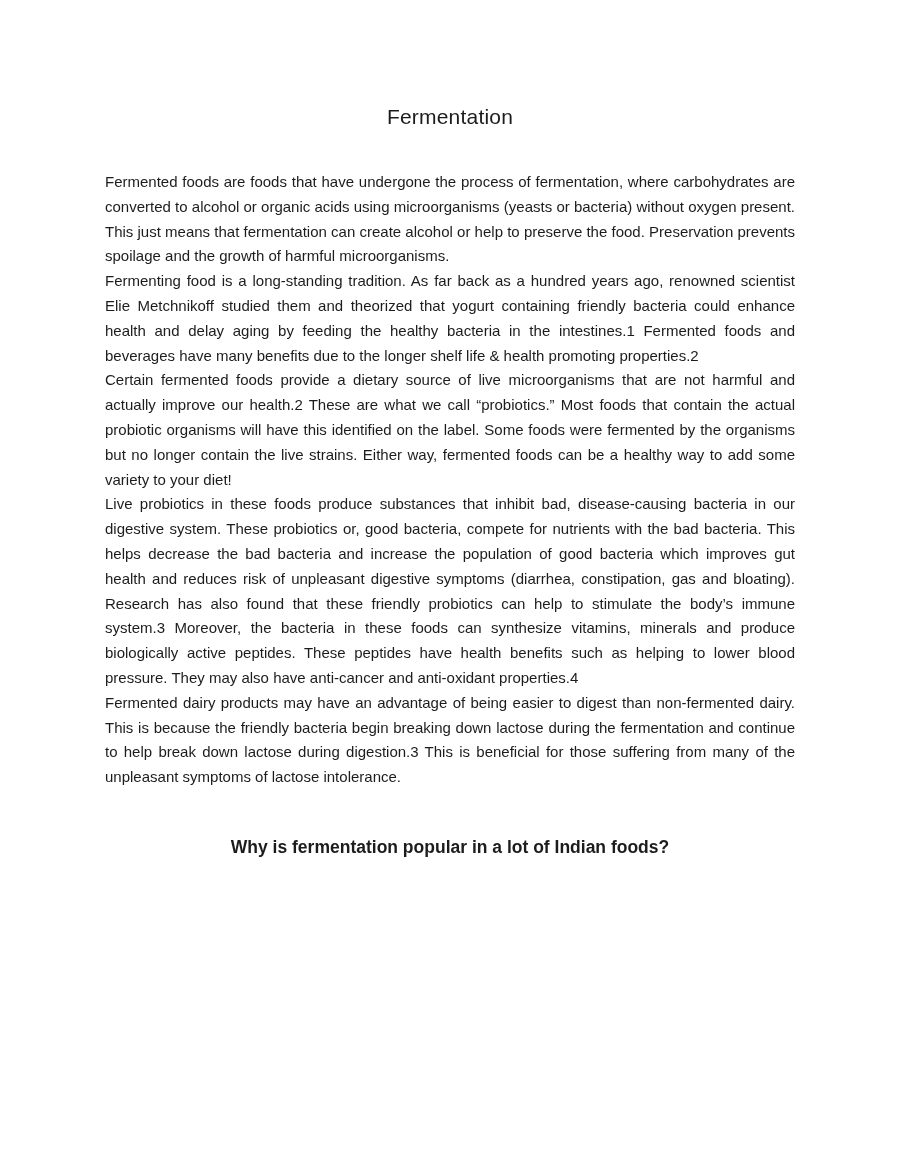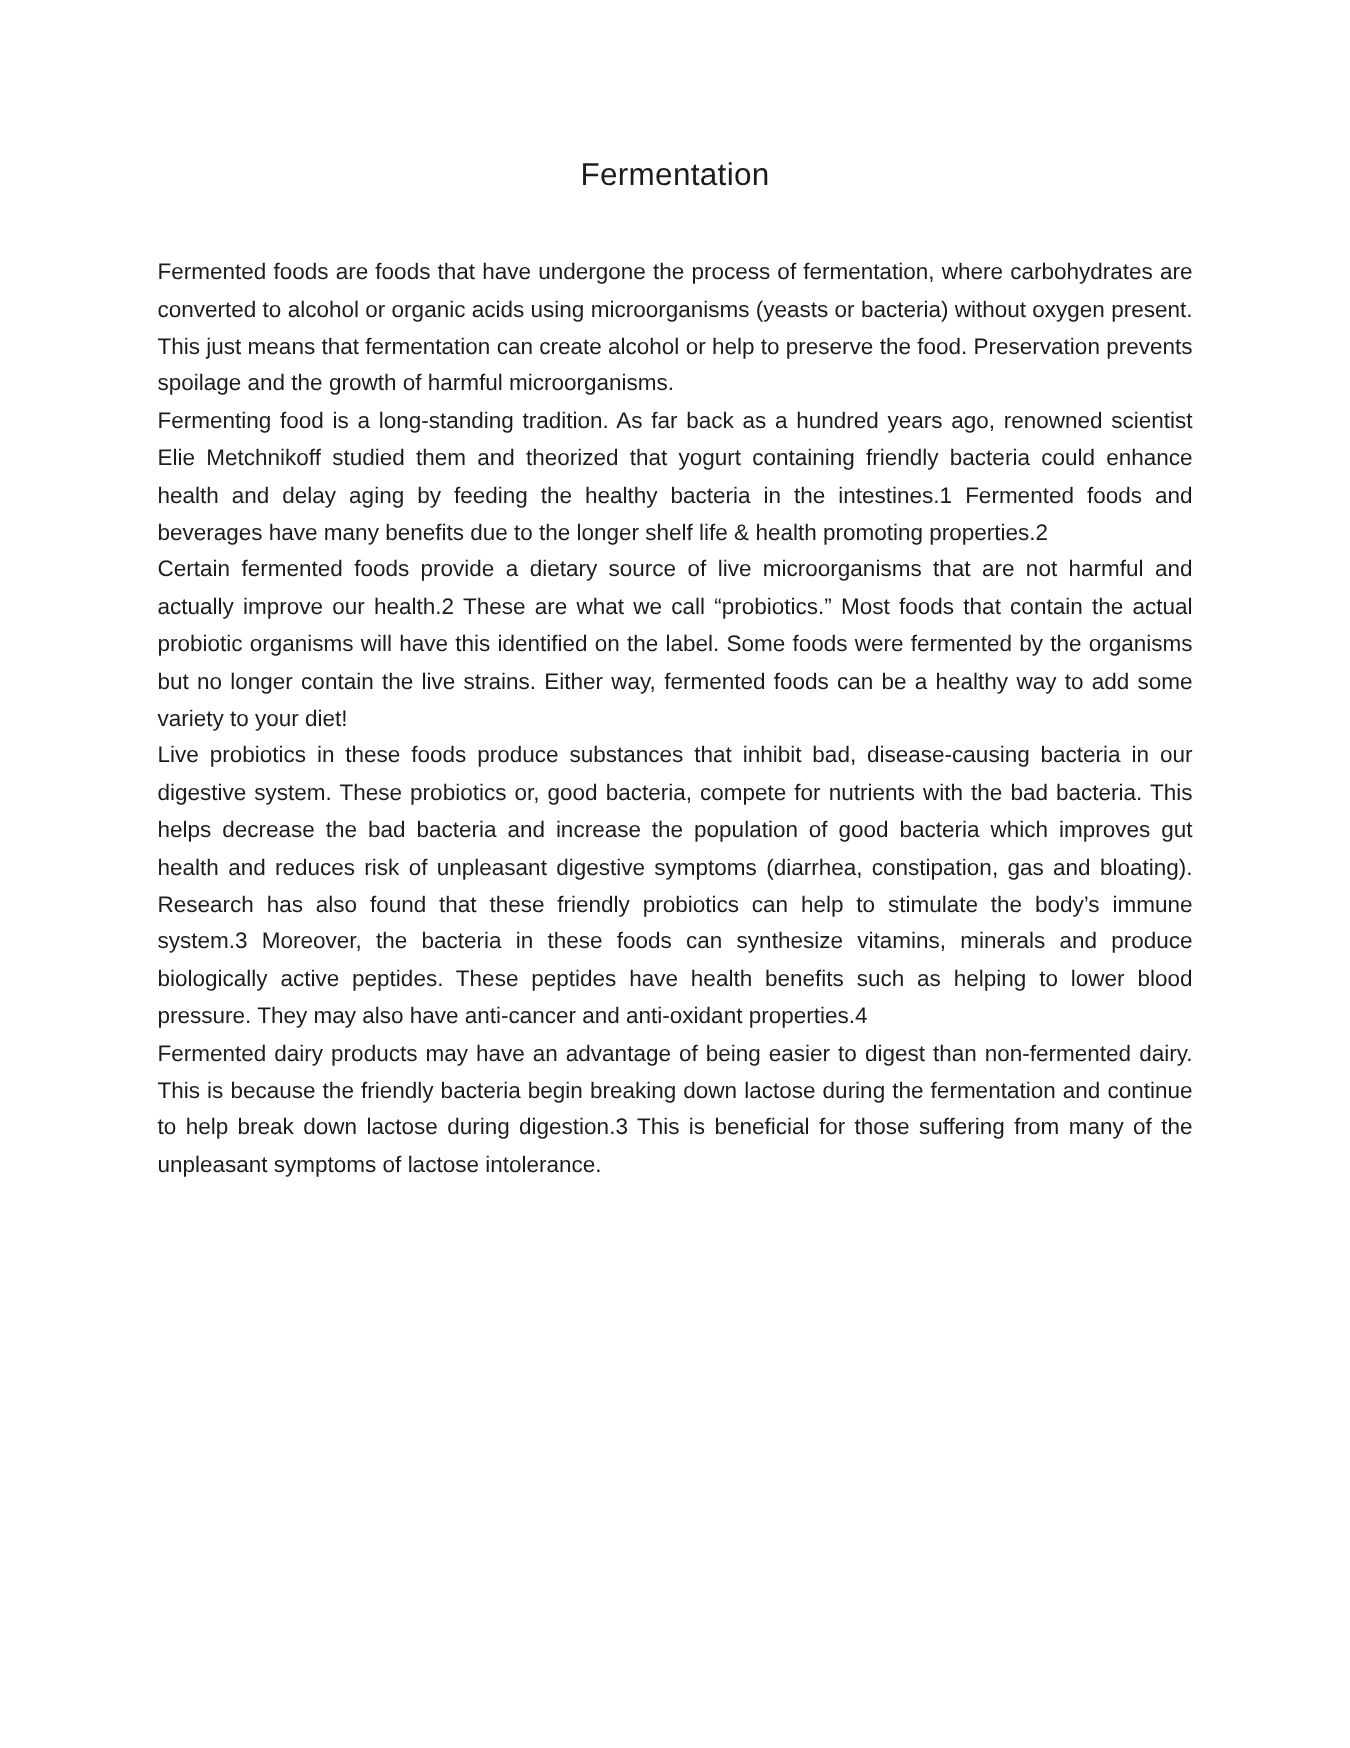--- a/index.html
+++ b/index.html
@@ -53,13 +53,14 @@
   <h1 class="doc-title">Fermentation</h1>
 
   <div class="doc-body">
     <p>Fermented foods are foods that have undergone the process of fermentation, where carbohydrates are converted to alcohol or organic acids using microorganisms (yeasts or bacteria) without oxygen present.  This just means that fermentation can create alcohol or help to preserve the food. Preservation prevents spoilage and the growth of harmful microorganisms.</p>
     <p>Fermenting food is a long-standing tradition. As far back as a hundred years ago, renowned scientist Elie Metchnikoff studied them and theorized that yogurt containing friendly bacteria could enhance health and delay aging by feeding the healthy bacteria in the intestines.1 Fermented foods and beverages have many benefits due to the longer shelf life &amp; health promoting properties.2</p>
     <p>Certain fermented foods provide a dietary source of live microorganisms that are not harmful and actually improve our health.2 These are what we call “probiotics.” Most foods that contain the actual probiotic organisms will have this identified on the label.  Some foods were fermented by the organisms but no longer contain the live strains.  Either way, fermented foods can be a healthy way to add some variety to your diet!</p>
     <p>Live probiotics in these foods produce substances that inhibit bad, disease-causing bacteria in our digestive system. These probiotics or, good bacteria, compete for nutrients with the bad bacteria.  This helps decrease the bad bacteria and increase the population of good bacteria which improves gut health and reduces risk of unpleasant digestive symptoms (diarrhea, constipation, gas and bloating).  Research has also found that these friendly probiotics can help to stimulate the body’s immune system.3   Moreover, the bacteria in these foods can synthesize vitamins, minerals and produce biologically active peptides. These peptides have health benefits such as helping to lower blood pressure. They may also have anti-cancer and anti-oxidant properties.4</p>
     <p>Fermented dairy products may have an advantage of being easier to digest than non-fermented dairy. This is because the friendly bacteria begin breaking down lactose during the fermentation and continue to help break down lactose during digestion.3  This is beneficial for those suffering from many of the unpleasant symptoms of lactose intolerance.</p>
   </div>
 
+  <h2 class="section-heading">Why is fermentation popular in a lot of Indian foods?</h2>
 </div>
 
 </body></html>

